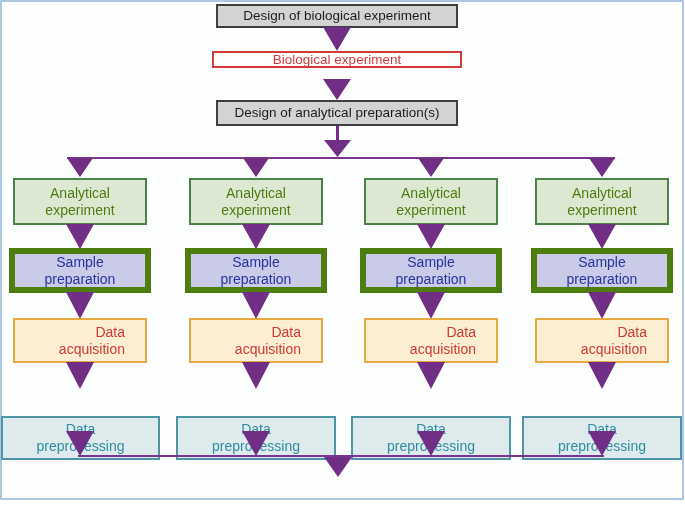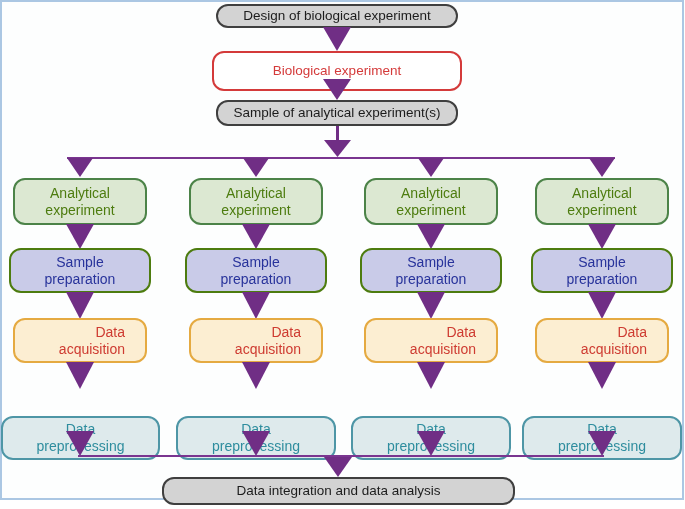--- a/index.html
+++ b/index.html
@@ -1,52 +1,52 @@
 <!DOCTYPE html>
 <html><head>
 <meta charset="utf-8">
 <style>
   html,body{margin:0;padding:0;background:#ffffff;}
   #canvas{position:relative;width:685px;height:509px;background:#ffffff;overflow:hidden;
           font-family:"Liberation Sans",sans-serif;}
   #frame{position:absolute;left:0;top:0;width:684px;height:500px;box-sizing:border-box;
          border:2px solid #abc7e3;background:#fdfefe;}
   .box{position:absolute;box-sizing:border-box;display:flex;align-items:center;justify-content:center;
-       text-align:center;font-size:13.5px;line-height:16px;border-radius:12px;}
+       text-align:center;font-size:13.5px;line-height:16px;}
   .box span{display:block;}
   .gray{background:#d3d3d3;border:2px solid #3f3f3f;color:#1c1c1c;}
   .redbox{background:#ffffff;border:2px solid #d43a3a;color:#d43a3a;}
   .analytical{background:#dce8d2;border:2px solid #4c8348;color:#4d7c0f;font-size:14px;line-height:17px;}
   .analytical span{max-width:110px;}
-  .sample{background:#c9cbe8;border:2px solid #4d7c0f;color:#28339b;font-size:14px;line-height:17px;}
+  .sample{background:#c9cbe8;border:6px solid #4d7c0f;color:#28339b;font-size:14px;line-height:17px;}
   .sample span{max-width:100px;}
   .acquisition{background:#fceed2;border:2px solid #e5aa41;color:#ce3b31;font-size:14px;line-height:17px;}
   .acquisition span{max-width:90px;text-align:right;}
   .preprocessing{background:#deeaec;border:2px solid #4e96a6;color:#2e8d9e;font-size:14px;line-height:17px;margin-top:28px;}
   .preprocessing span{max-width:112px;}
   .tri{position:absolute;background:#702e85;clip-path:polygon(0 0,100% 0,50% 100%);}
   .hline{position:absolute;height:2.5px;background:#7a3590;}
   .stem{position:absolute;width:3px;background:#702e85;}
 </style>
 </head>
 <body>
 
 <div id="canvas">
   <div id="frame"></div>
 
   <div class="box gray" style="left:216px;top:4px;width:242px;height:24px;">
     <span>Design of biological experiment</span>
   </div>
   <div class="tri" style="left:323px;top:27px;width:28px;height:24px;"></div>
-  <div class="box redbox" style="left:212px;top:51px;width:250px;height:40px;">
+  <div class="box redbox" style="left:212px;top:51px;width:250px;height:17px;">
     <span>Biological experiment</span>
   </div>
   <div class="tri" style="left:323px;top:79px;width:28px;height:21px;"></div>
   <div class="box gray" style="left:216px;top:100px;width:242px;height:26px;">
-    <span>Sample of analytical experiment(s)</span>
+    <span>Design of analytical preparation(s)</span>
   </div>
 
   <div class="stem" style="left:335.5px;top:126px;height:15px;"></div>
   <div class="tri" style="left:324px;top:140px;width:27px;height:17px;"></div>
   <div class="hline" style="left:67px;top:156.5px;width:548px;"></div>
 
   <div class="tri" style="left:67px;top:158px;width:26px;height:19px;"></div>
   <div class="box analytical" style="left:13px;top:178px;width:134px;height:47px;">
     <span>Analytical experiment</span>
   </div>
@@ -113,16 +113,13 @@
     <span>Data acquisition</span>
   </div>
   <div class="tri" style="left:588px;top:362px;width:28px;height:27px;"></div>
   <div class="box preprocessing" style="left:522px;top:388px;width:160px;height:44px;">
     <span>Data preprocessing</span>
   </div>
   <div class="tri" style="left:588px;top:431px;width:28px;height:25px;"></div>
 
   <div class="hline" style="left:78px;top:454.5px;width:526px;"></div>
   <div class="tri" style="left:324px;top:457px;width:28px;height:20px;"></div>
-  <div class="box gray" style="left:162px;top:477px;width:353px;height:28px;">
-    <span>Data integration and data analysis</span>
-  </div>
 </div>
 
 </body></html>

